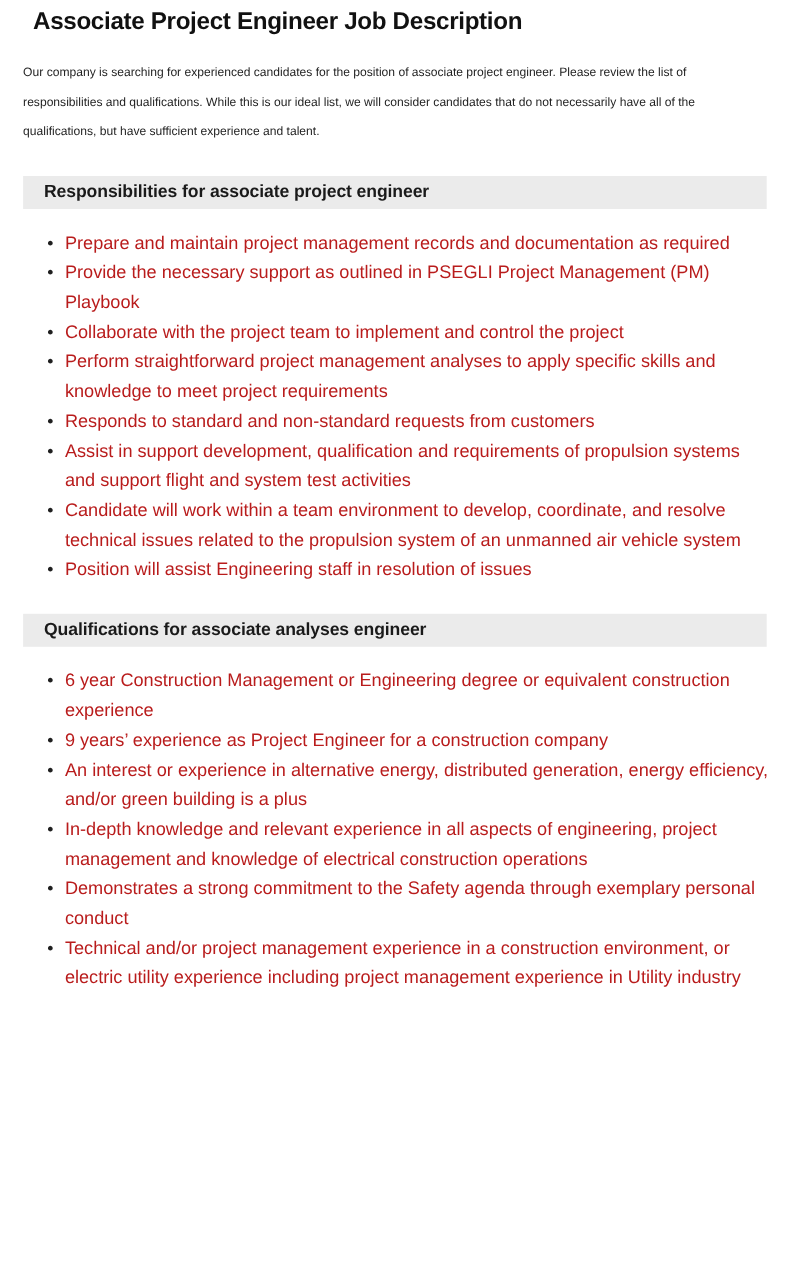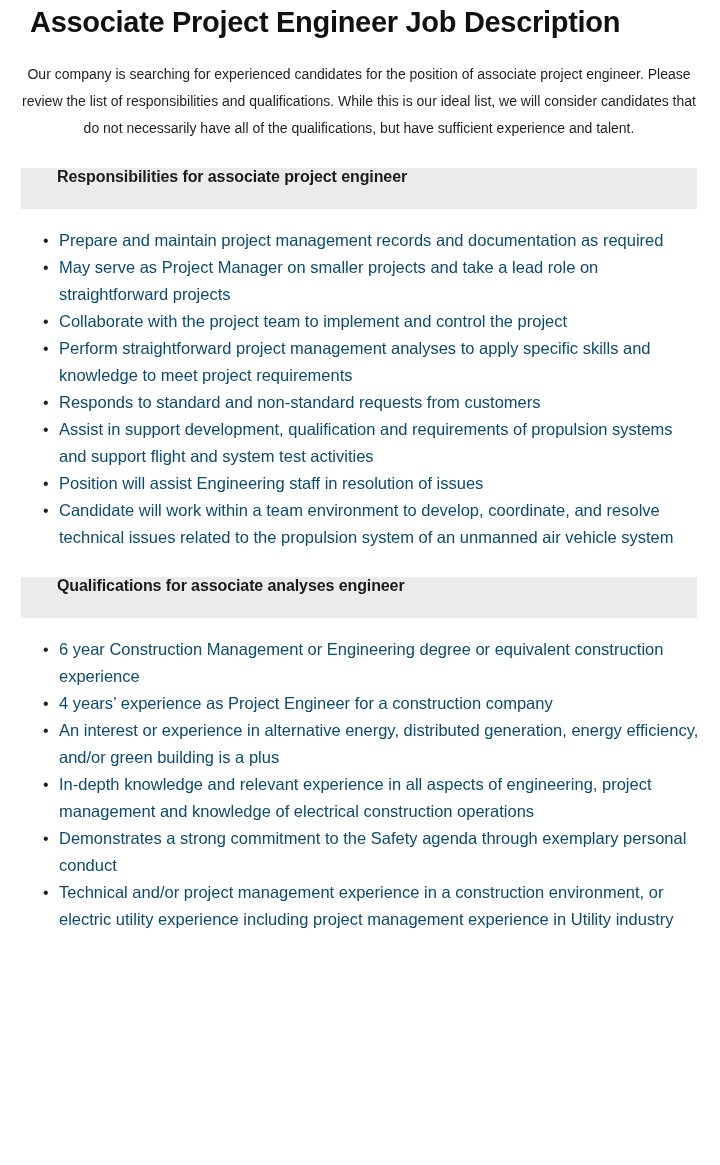--- a/index.html
+++ b/index.html
@@ -15,63 +15,64 @@
     color: #1a1a1a;
     -webkit-font-smoothing: antialiased;
   }
   .page {
     width: 720px;
     min-height: 1165px;
     padding: 0 21px 30px 21px;
     background: #ffffff;
   }
   .job-title {
-    font-size: 29px;
+    font-size: 22px;
     font-weight: bold;
     line-height: 1.15;
     letter-spacing: -0.3px;
     color: #111111;
     margin: 0;
     padding: 6px 0 0 9px;
     white-space: nowrap;
   }
   .intro {
-    font-size: 14px;
+    font-size: 11px;
     line-height: 27px;
     color: #1f1f1f;
     margin: 0;
     padding: 22px 2px 0 0;
-    text-align: center;
+    text-align: left;
   }
   .section {
     margin-top: 26px;
   }
   .section-header {
     background: #ebebeb;
-    height: 41px;
+    height: 30px;
     display: flex;
-    padding-left: 36px;
+    align-items: center;
+    padding-left: 19px;
     margin-right: 2px;
   }
   .section-header-text {
     font-size: 16px;
     font-weight: bold;
     color: #1a1a1a;
     letter-spacing: -0.1px;
   }
   ul.bullets {
     list-style: none;
     margin: 0;
     padding: 18px 0 0 0;
   }
   ul.bullets li {
     position: relative;
     font-size: 16.5px;
     line-height: 27px;
-    color: #0c4a6e;
+    color: #b91c1c;
     padding-left: 38px;
     margin: 0 0 0 0;
   }
   ul.bullets li::before {
     content: "\2022";
     position: absolute;
     left: 22px;
     top: 0;
     font-size: 16px;
     line-height: 27px;
@@ -89,37 +90,37 @@
   <h1 class="job-title">Associate Project Engineer Job Description</h1>
 
   <p class="intro">Our company is searching for experienced candidates for the position of associate project engineer. Please review the list of responsibilities and qualifications. While this is our ideal list, we will consider candidates that do not necessarily have all of the qualifications, but have sufficient experience and talent.</p>
 
   <section class="section">
     <div class="section-header">
       <span class="section-header-text">Responsibilities for associate project engineer</span>
     </div>
     <ul class="bullets">
       <li>Prepare and maintain project management records and documentation as required</li>
-      <li>May serve as Project Manager on smaller projects and take a lead role on straightforward projects</li>
+      <li>Provide the necessary support as outlined in PSEGLI Project Management (PM) Playbook</li>
       <li>Collaborate with the project team to implement and control the project</li>
       <li>Perform straightforward project management analyses to apply specific skills and knowledge to meet project requirements</li>
       <li>Responds to standard and non-standard requests from customers</li>
       <li>Assist in support development, qualification and requirements of propulsion systems and support flight and system test activities</li>
+      <li>Candidate will work within a team environment to develop, coordinate, and resolve technical issues related to the propulsion system of an unmanned air vehicle system</li>
       <li>Position will assist Engineering staff in resolution of issues</li>
-      <li>Candidate will work within a team environment to develop, coordinate, and resolve technical issues related to the propulsion system of an unmanned air vehicle system</li>
     </ul>
   </section>
 
   <section class="section">
     <div class="section-header">
       <span class="section-header-text">Qualifications for associate analyses engineer</span>
     </div>
     <ul class="bullets qualifications-list">
       <li>6 year Construction Management or Engineering degree or equivalent construction experience</li>
-      <li>4 years’ experience as Project Engineer for a construction company</li>
+      <li>9 years’ experience as Project Engineer for a construction company</li>
       <li>An interest or experience in alternative energy, distributed generation, energy efficiency, and/or green building is a plus</li>
       <li>In-depth knowledge and relevant experience in all aspects of engineering, project management and knowledge of electrical construction operations</li>
       <li>Demonstrates a strong commitment to the Safety agenda through exemplary personal conduct</li>
       <li>Technical and/or project management experience in a construction environment, or electric utility experience including project management experience in Utility industry</li>
     </ul>
   </section>
 
 </div>
 
 </body></html>

